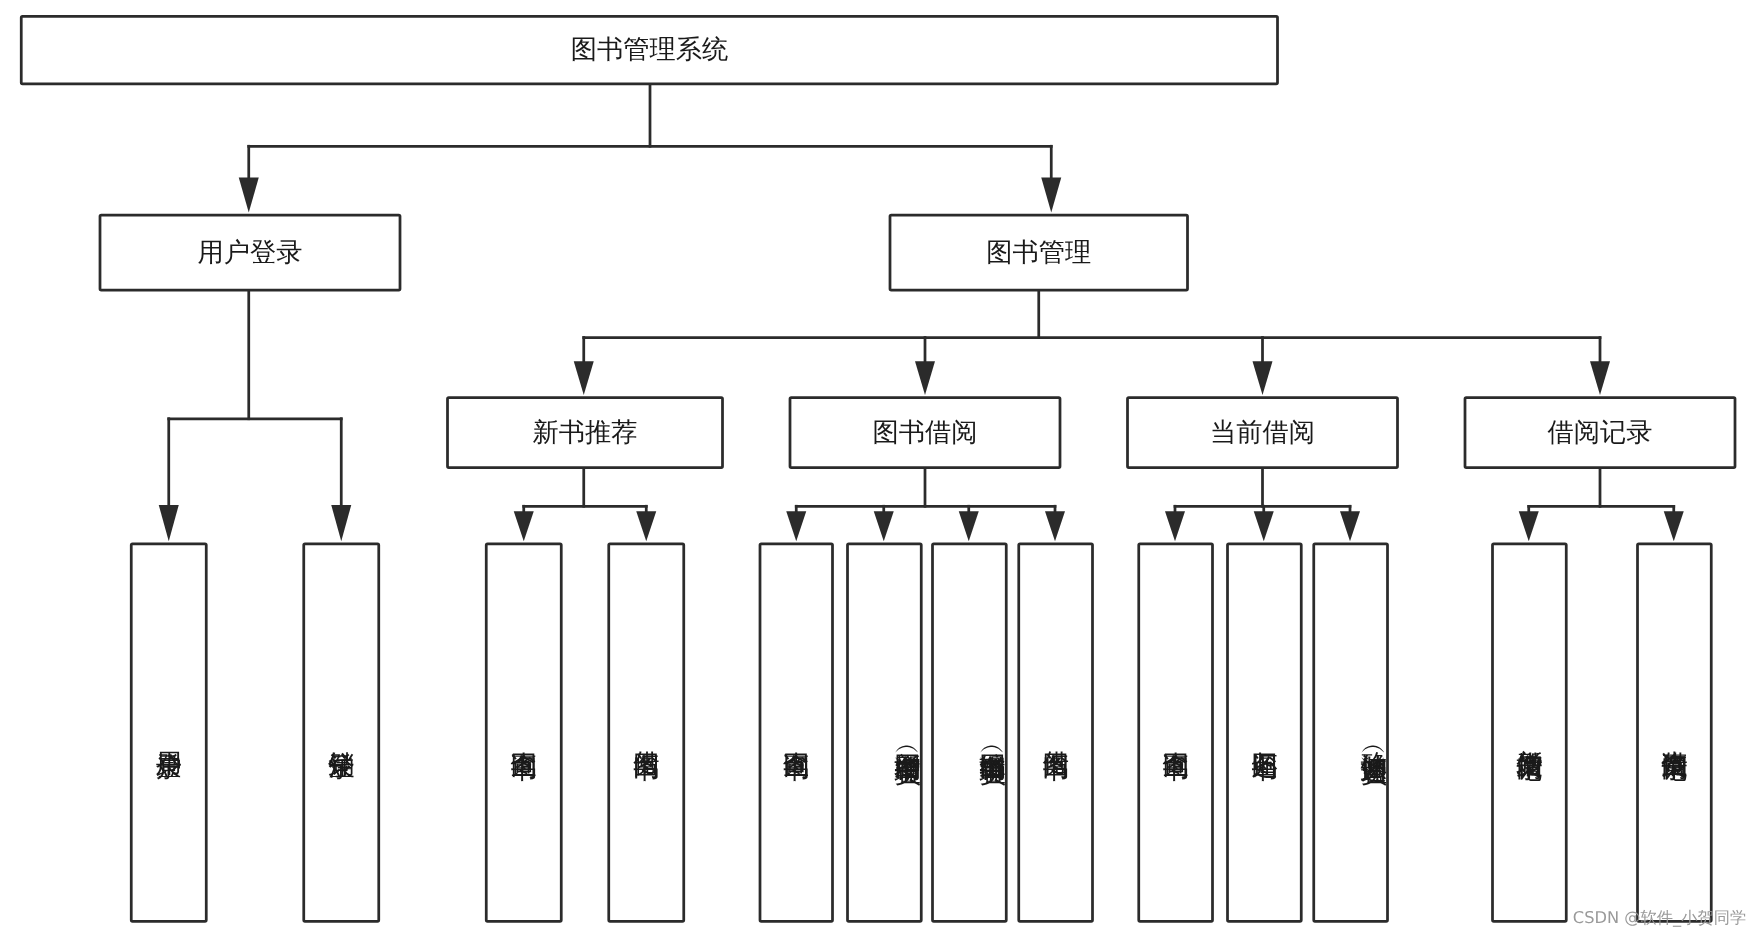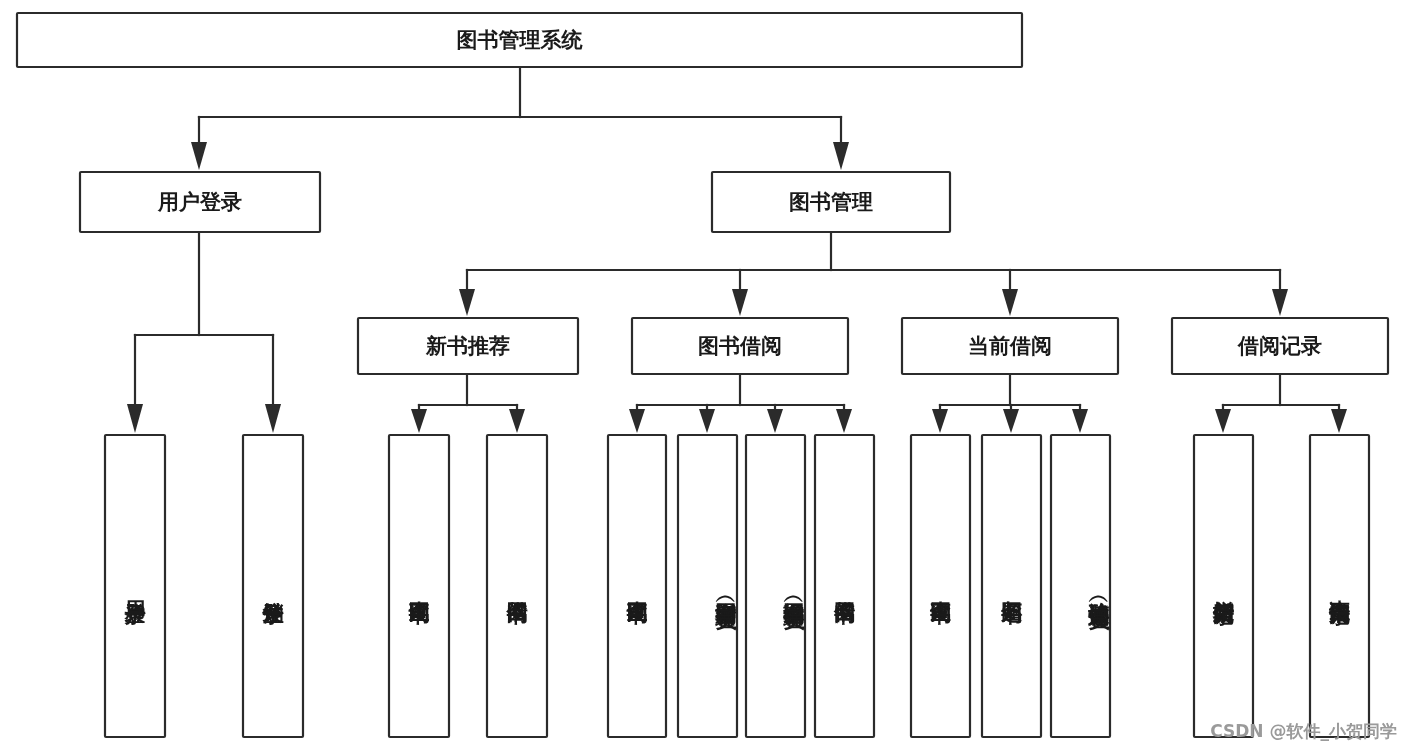--- a/index.html
+++ b/index.html
@@ -11,21 +11,20 @@
     width: 1405px;
     height: 747px;
     font-family: "DejaVu Sans", "Liberation Sans", sans-serif;
     overflow: hidden;
   }
   #diagram-root {
     position: relative;
     width: 1405px;
     height: 747px;
     background: #ffffff;
-    font-weight: bold;
   }
   svg.diagram-canvas {
     position: absolute;
     left: 0;
     top: 0;
     width: 1405px;
     height: 747px;
     display: block;
   }
   .node-box {
@@ -63,21 +62,21 @@
     display: flex;
     align-items: center;
     justify-content: center;
     pointer-events: none;
   }
   .watermark {
     position: absolute;
     right: 8px;
     bottom: 4px;
     font-family: "DejaVu Sans", "Liberation Sans", sans-serif;
-    font-size: 17px;
+    font-size: 13px;
     color: #9a9a9a;
     white-space: nowrap;
   }
 </style>
 </head>
 <body>
 
 <div id="diagram-root">
 
   <svg class="diagram-canvas" viewBox="0 0 1405 747">

